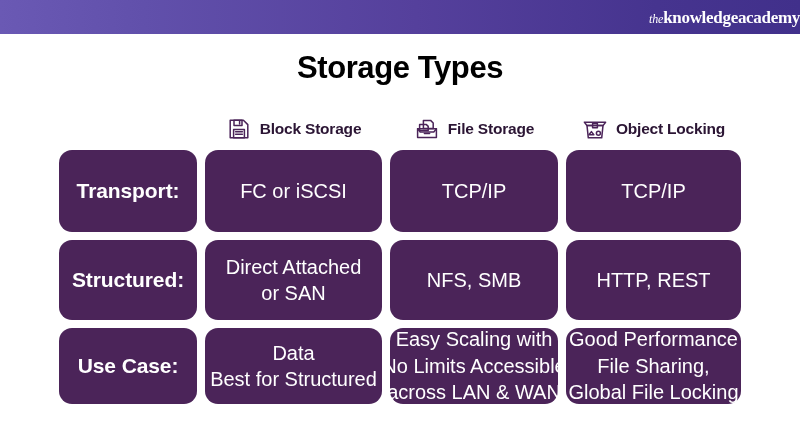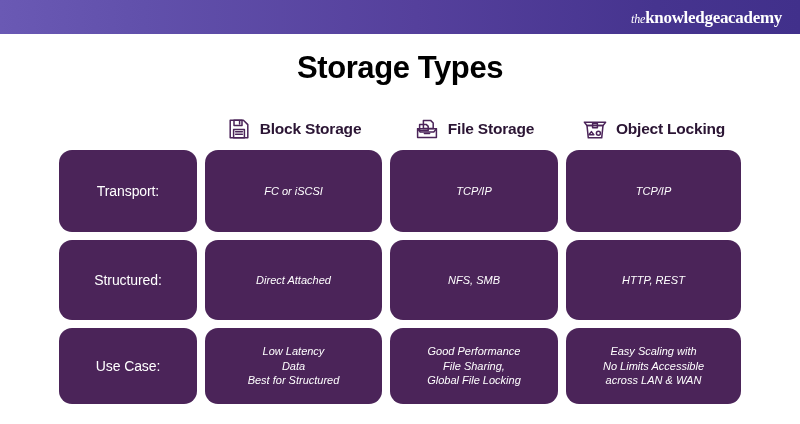--- a/index.html
+++ b/index.html
@@ -23,21 +23,20 @@
     width: 800px;
     height: 34px;
     background: linear-gradient(90deg, #6a59b4 0%, #6150ab 18%, #55409c 52%, #46348f 82%, #41308b 100%);
     display: flex;
     align-items: center;
     justify-content: flex-end;
   }
   .logo {
     color: #ffffff;
     font-family: "Liberation Serif", serif;
-    padding-right: 18px;
     white-space: nowrap;
     line-height: 1;
   }
   .logo-the {
     font-style: italic;
     font-size: 12px;
     letter-spacing: -0.2px;
   }
   .logo-main {
     font-weight: bold;
@@ -106,29 +105,28 @@
     text-align: center;
     color: #ffffff;
     box-sizing: border-box;
     padding: 6px 8px;
   }
   .row-h1 { height: 82px; }
   .row-h2 { height: 80px; }
   .row-h3 { height: 76px; }
 
   .cell.label-cell {
-    font-size: 14px;
-    font-weight: normal;
+    font-size: 21px;
+    font-weight: bold;
     letter-spacing: -0.1px;
   }
   .cell.value-cell {
-    font-size: 11px;
+    font-size: 20px;
     font-weight: normal;
     line-height: 1.32;
-    font-style: italic;
   }
   .cell.value-cell .line { display: block; white-space: nowrap; }
 </style>
 </head>
 <body>
 
 <div class="banner">
   <div class="logo">
     <span class="logo-the">the</span><span class="logo-main">knowledgeacademy</span>
   </div>
@@ -193,49 +191,49 @@
   <div class="cell value-cell row-h1">
     <span>
         <span class="line">TCP/IP</span>
       </span>
   </div>
 
   <div class="cell label-cell row-h2">Structured:</div>
   <div class="cell value-cell row-h2">
     <span>
       <span class="line">Direct Attached</span>
+      <span class="line">or SAN</span>
     </span>
   </div>
   <div class="cell value-cell row-h2">
     <span>
         <span class="line">NFS, SMB</span>
       </span>
   </div>
   <div class="cell value-cell row-h2">
     <span>
         <span class="line">HTTP, REST</span>
       </span>
   </div>
 
   <div class="cell label-cell row-h3">Use Case:</div>
   <div class="cell value-cell row-h3">
     <span>
-      <span class="line">Low Latency</span>
       <span class="line">Data</span>
       <span class="line">Best for Structured</span>
+    </span>
+  </div>
+  <div class="cell value-cell row-h3">
+    <span>
+      <span class="line">Easy Scaling with</span>
+      <span class="line">No Limits Accessible</span>
+      <span class="line">across LAN &amp; WAN</span>
     </span>
   </div>
   <div class="cell value-cell row-h3">
     <span>
       <span class="line">Good Performance</span>
       <span class="line">File Sharing,</span>
       <span class="line">Global File Locking</span>
     </span>
   </div>
-  <div class="cell value-cell row-h3">
-    <span>
-      <span class="line">Easy Scaling with</span>
-      <span class="line">No Limits Accessible</span>
-      <span class="line">across LAN &amp; WAN</span>
-    </span>
-  </div>
 
 </div>
 
 </body></html>

